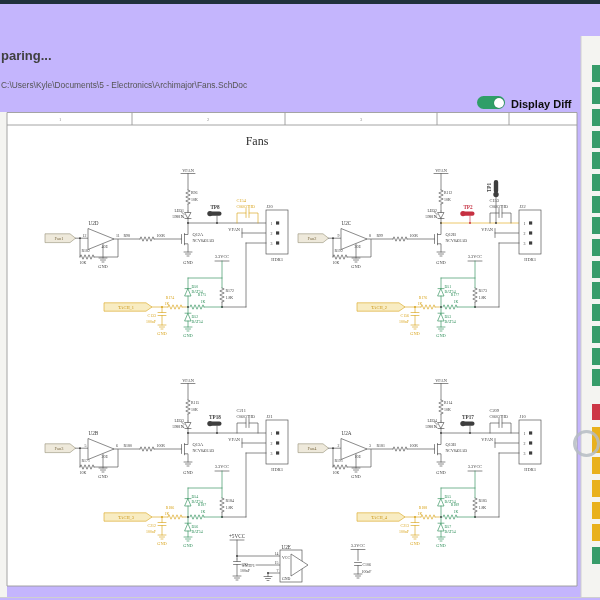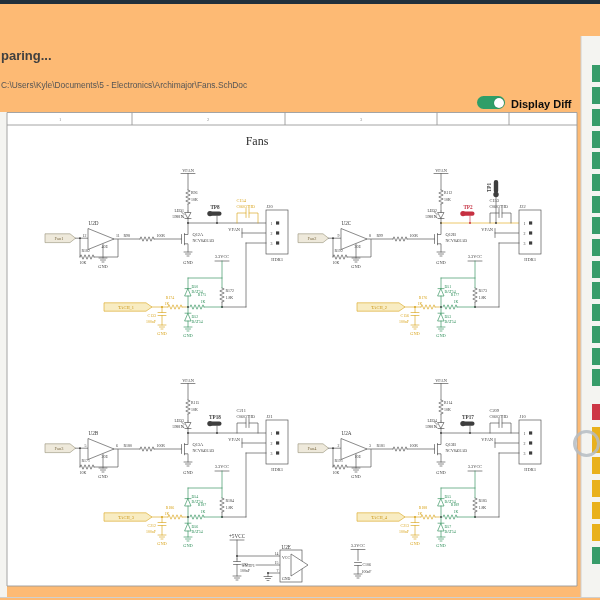--- a/index.html
+++ b/index.html
@@ -1,16 +1,16 @@
 <!DOCTYPE html>
 <html><head>
 <meta charset="utf-8">
 <style>
   html,body{margin:0;padding:0;background:#fff;}
-  .screen{position:relative;width:600px;height:600px;overflow:hidden;background:#fdba74;
+  .screen{position:relative;width:600px;height:600px;overflow:hidden;background:#c4b5fd;
           font-family:"Liberation Sans",sans-serif;}
   .topbar{position:absolute;left:0;top:0;width:600px;height:4px;background:#20303c;}
   .comparing{position:absolute;left:1px;top:48px;font-size:13px;font-weight:600;color:#404040;}
   .path{position:absolute;left:1px;font-size:8.4px;color:#555;white-space:nowrap;}
   .path1{top:80px;}
   .path2{top:95px;}
   .toggle{position:absolute;left:477px;top:96px;width:28px;height:13px;border-radius:7px;background:#2f9e68;}
   .knob{position:absolute;right:1.5px;top:1.5px;width:10px;height:10px;border-radius:50%;background:#fff;box-shadow:0 0 1px rgba(0,0,0,.4);}
   .toggle-label{position:absolute;left:511px;top:98px;font-size:11px;font-weight:600;color:#0d0d0d;}
   svg{position:absolute;left:0;top:0;}

